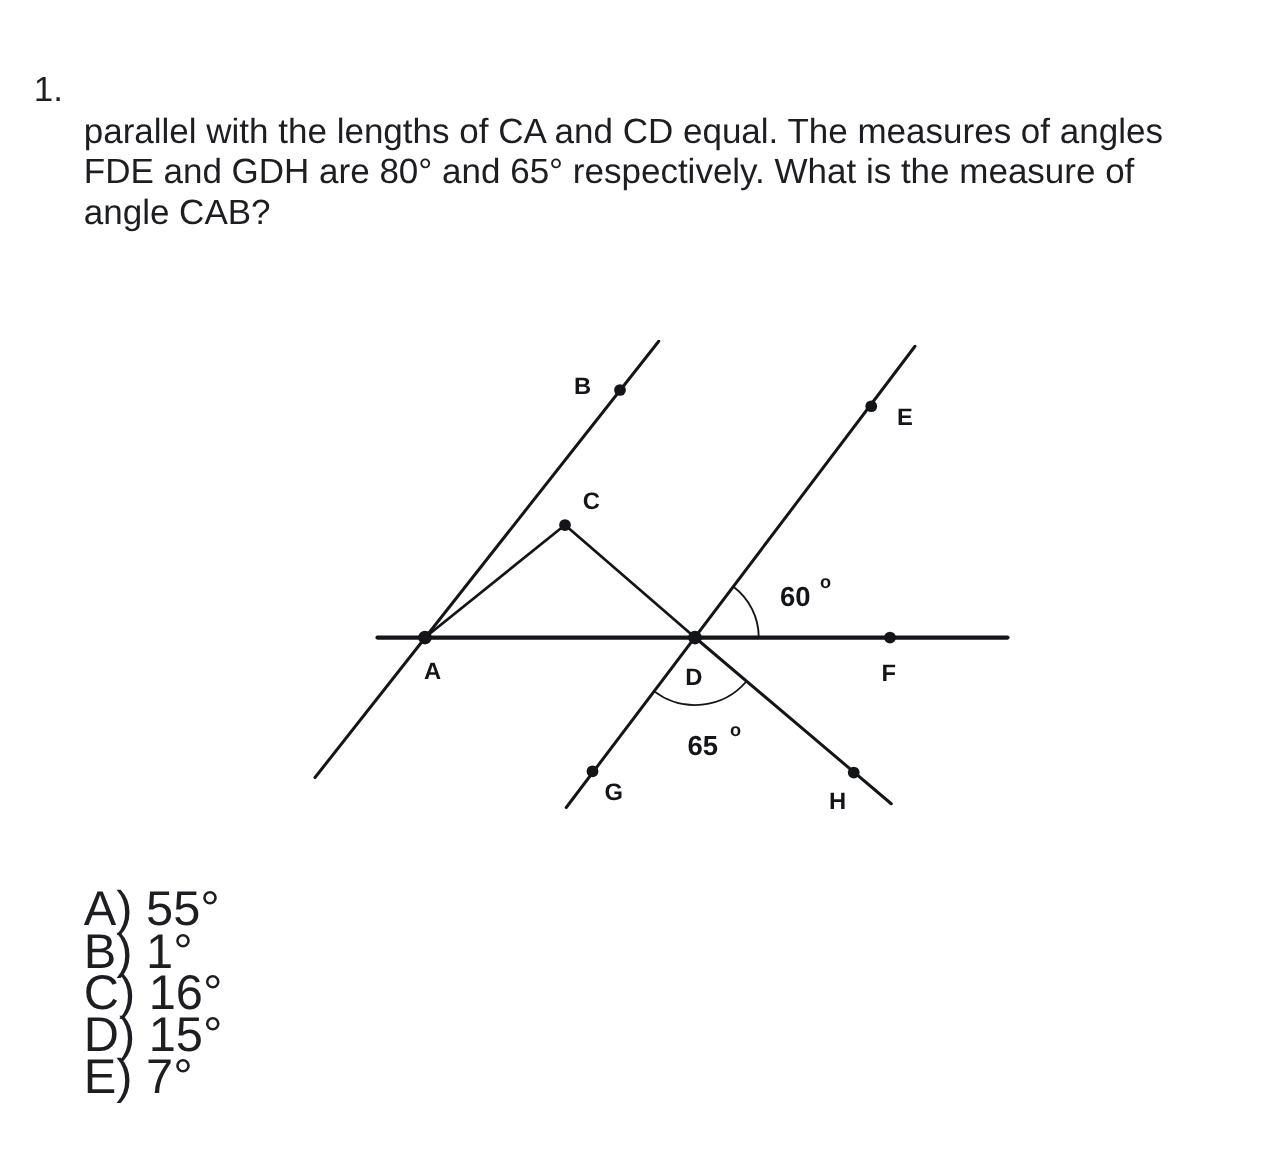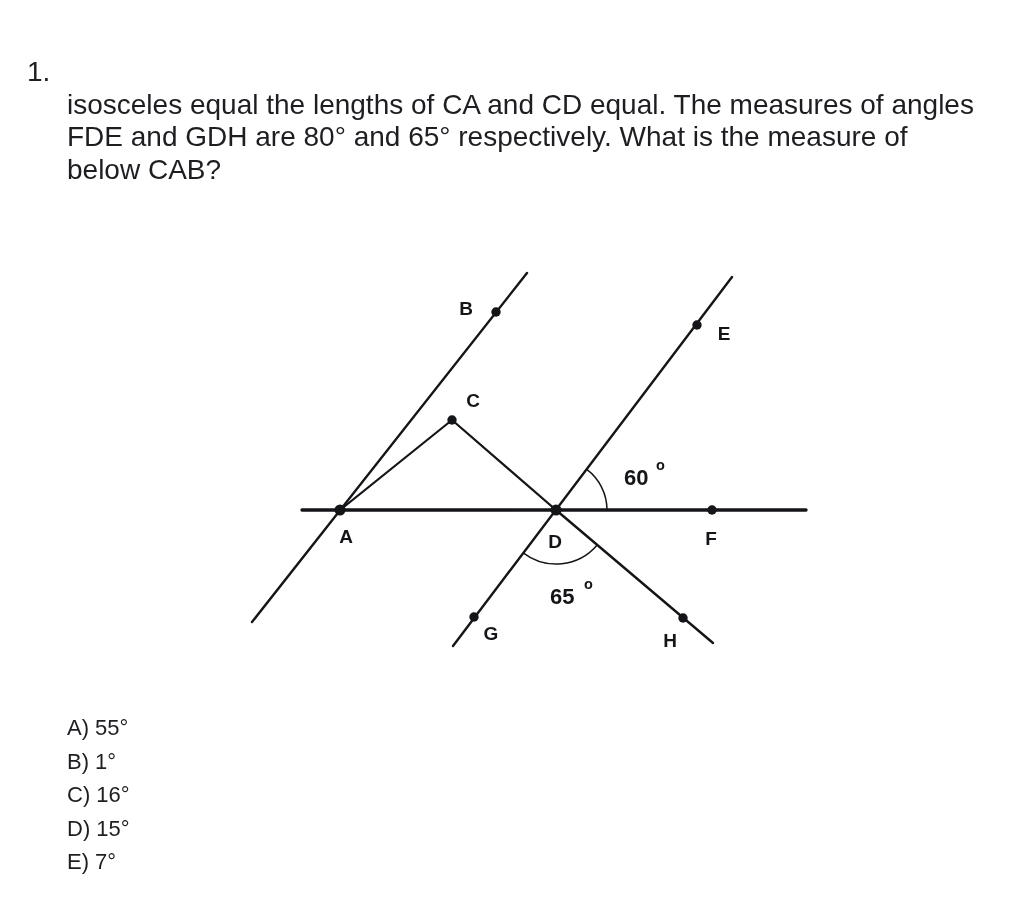--- a/index.html
+++ b/index.html
@@ -31,35 +31,35 @@
     height: 923px;
   }
   .figure-svg text {
     font-family: "Liberation Sans", sans-serif;
     font-weight: bold;
   }
   .choices {
     position: absolute;
     left: 67px;
     top: 711px;
-    font-size: 22px;
+    font-size: 39px;
     line-height: 33.5px;
     white-space: nowrap;
   }
 </style>
 </head>
 <body>
 
 <div class="question">
   <div class="q-line q-line-first">
     <span class="q-num">1.</span>
   </div>
-  <div class="q-line">isosceles equal the lengths of CA and CD equal. The measures of angles</div>
+  <div class="q-line">parallel with the lengths of CA and CD equal. The measures of angles</div>
   <div class="q-line">FDE and GDH are 80° and 65° respectively. What is the measure of</div>
-  <div class="q-line">below CAB?</div>
+  <div class="q-line">angle CAB?</div>
 </div>
 
 <svg class="figure-svg" viewBox="0 0 1024 923" xmlns="http://www.w3.org/2000/svg">
     <line x1="302" y1="510" x2="806" y2="510" stroke="#141518" stroke-width="3.4" stroke-linecap="round"></line>
     <line x1="252" y1="622" x2="527" y2="273" stroke="#141518" stroke-width="2.4" stroke-linecap="round"></line>
     <line x1="453" y1="646" x2="732" y2="277" stroke="#141518" stroke-width="2.4" stroke-linecap="round"></line>
     <line x1="556" y1="510" x2="713" y2="643" stroke="#141518" stroke-width="2.4" stroke-linecap="round"></line>
     <line x1="340" y1="510" x2="452" y2="420" stroke="#141518" stroke-width="2.2" stroke-linecap="round"></line>
     <line x1="452" y1="420" x2="556" y2="510" stroke="#141518" stroke-width="2.2" stroke-linecap="round"></line>
     <path d="M 586.8 469.4 A 51 51 0 0 1 607 510" fill="none" stroke="#141518" stroke-width="1.5"></path>

